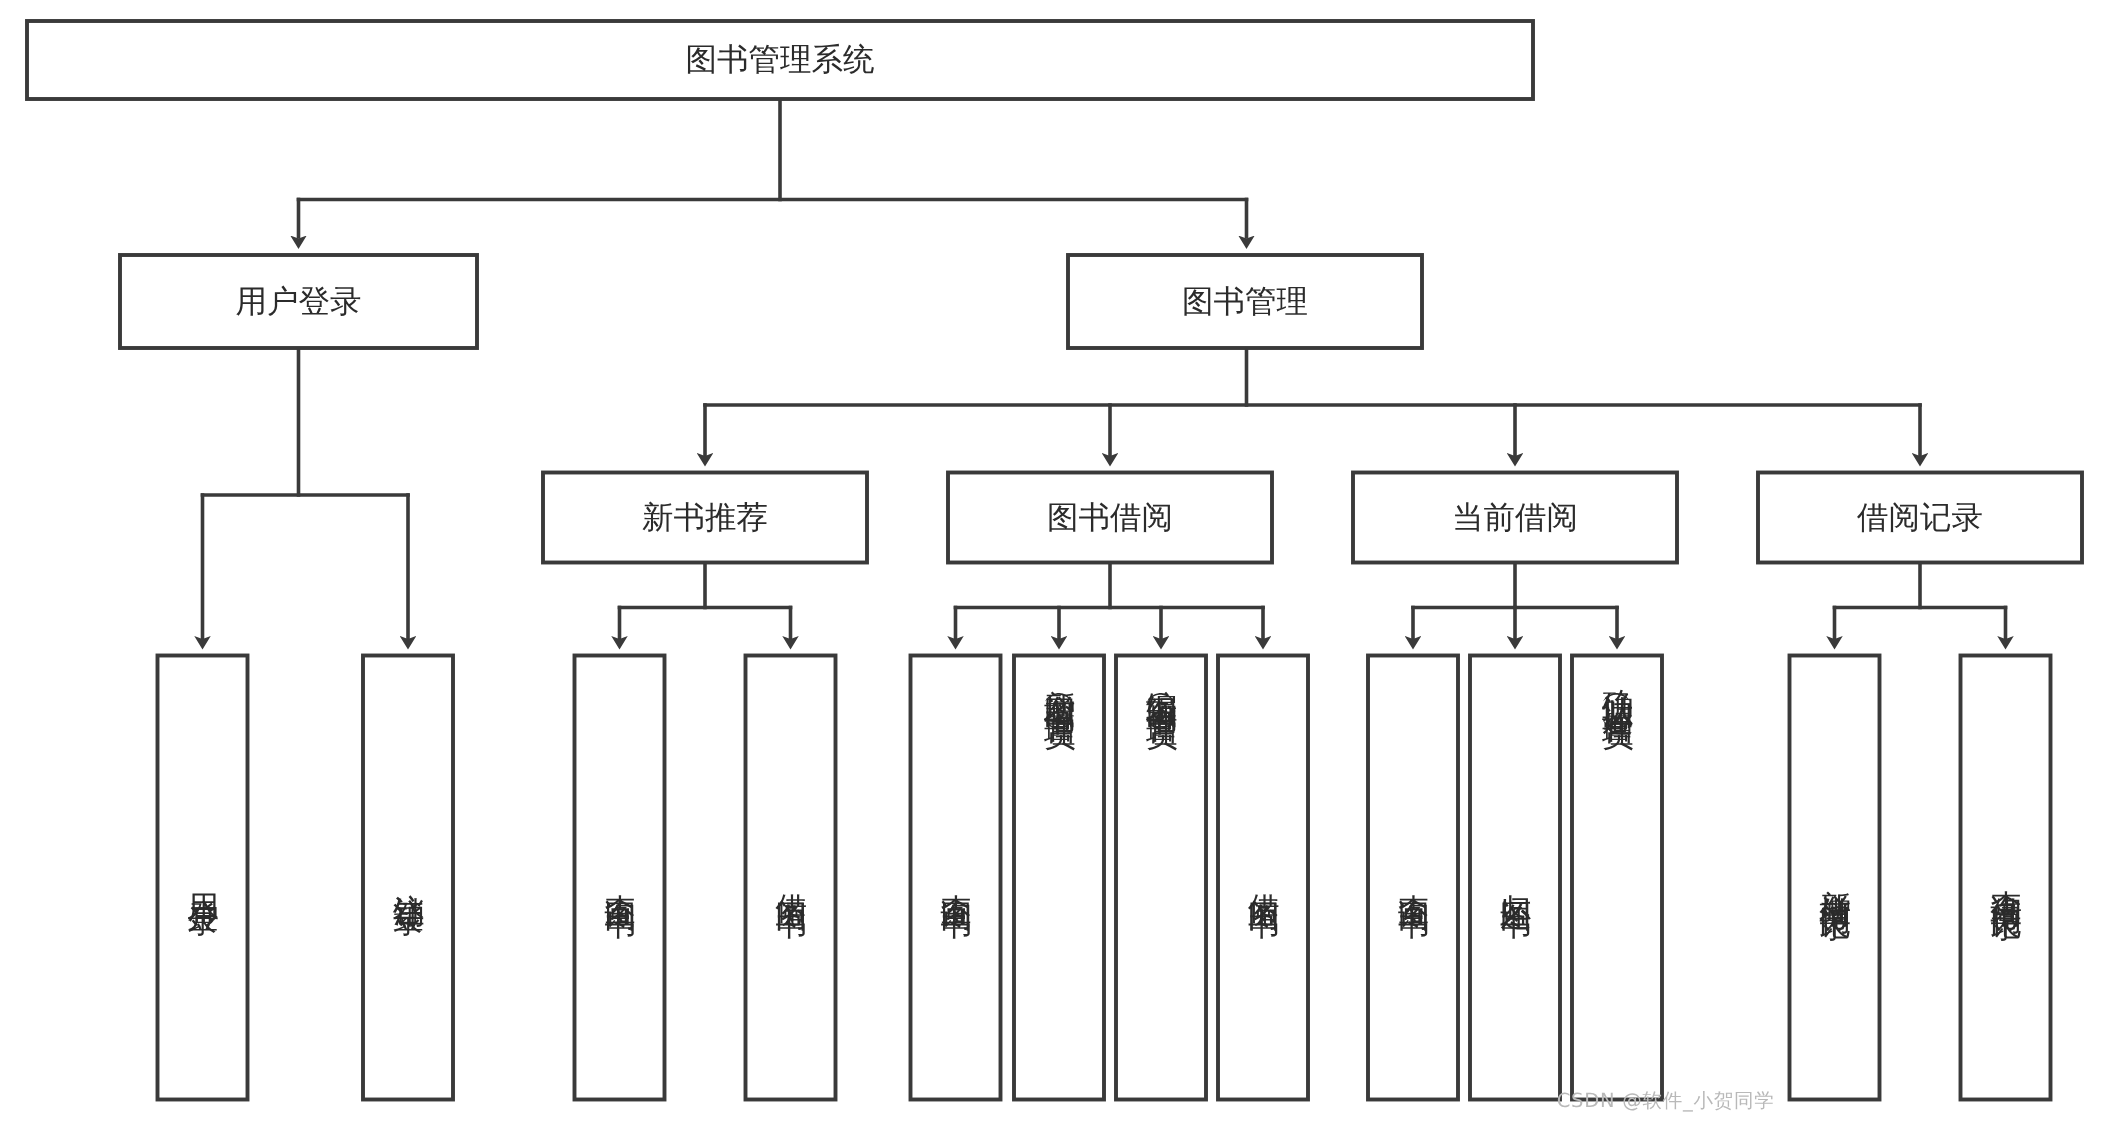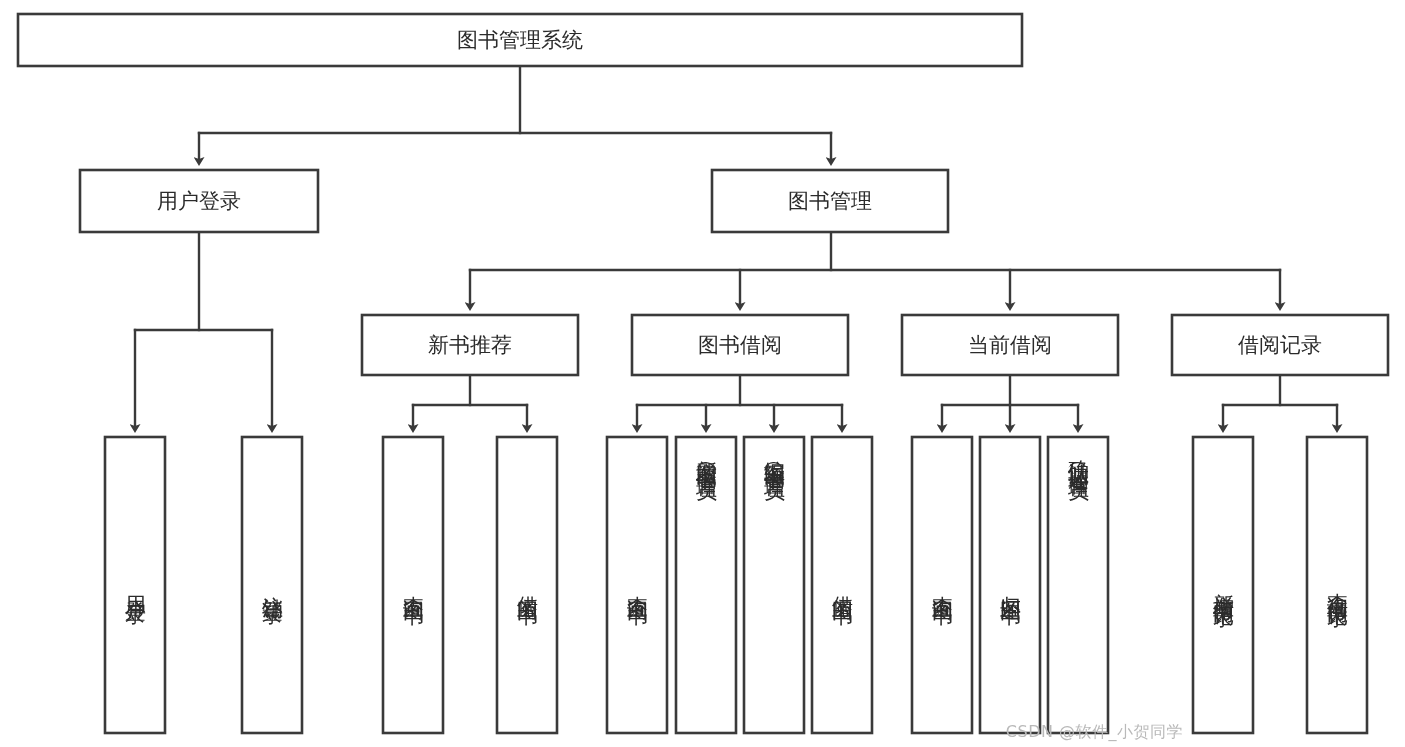--- a/index.html
+++ b/index.html
@@ -55,21 +55,21 @@
     letter-spacing: 3px;
     text-align: center;
     white-space: nowrap;
     pointer-events: none;
   }
   #watermark {
     position: absolute;
     right: 8px;
     bottom: 4px;
     font-family: "DejaVu Sans", "Liberation Sans", sans-serif;
-    font-size: 16px;
+    font-size: 13px;
     color: #b9b9b9;
     letter-spacing: 0.5px;
     white-space: nowrap;
   }
 </style>
 </head>
 <body>
 
 <div id="diagram-root">
 

